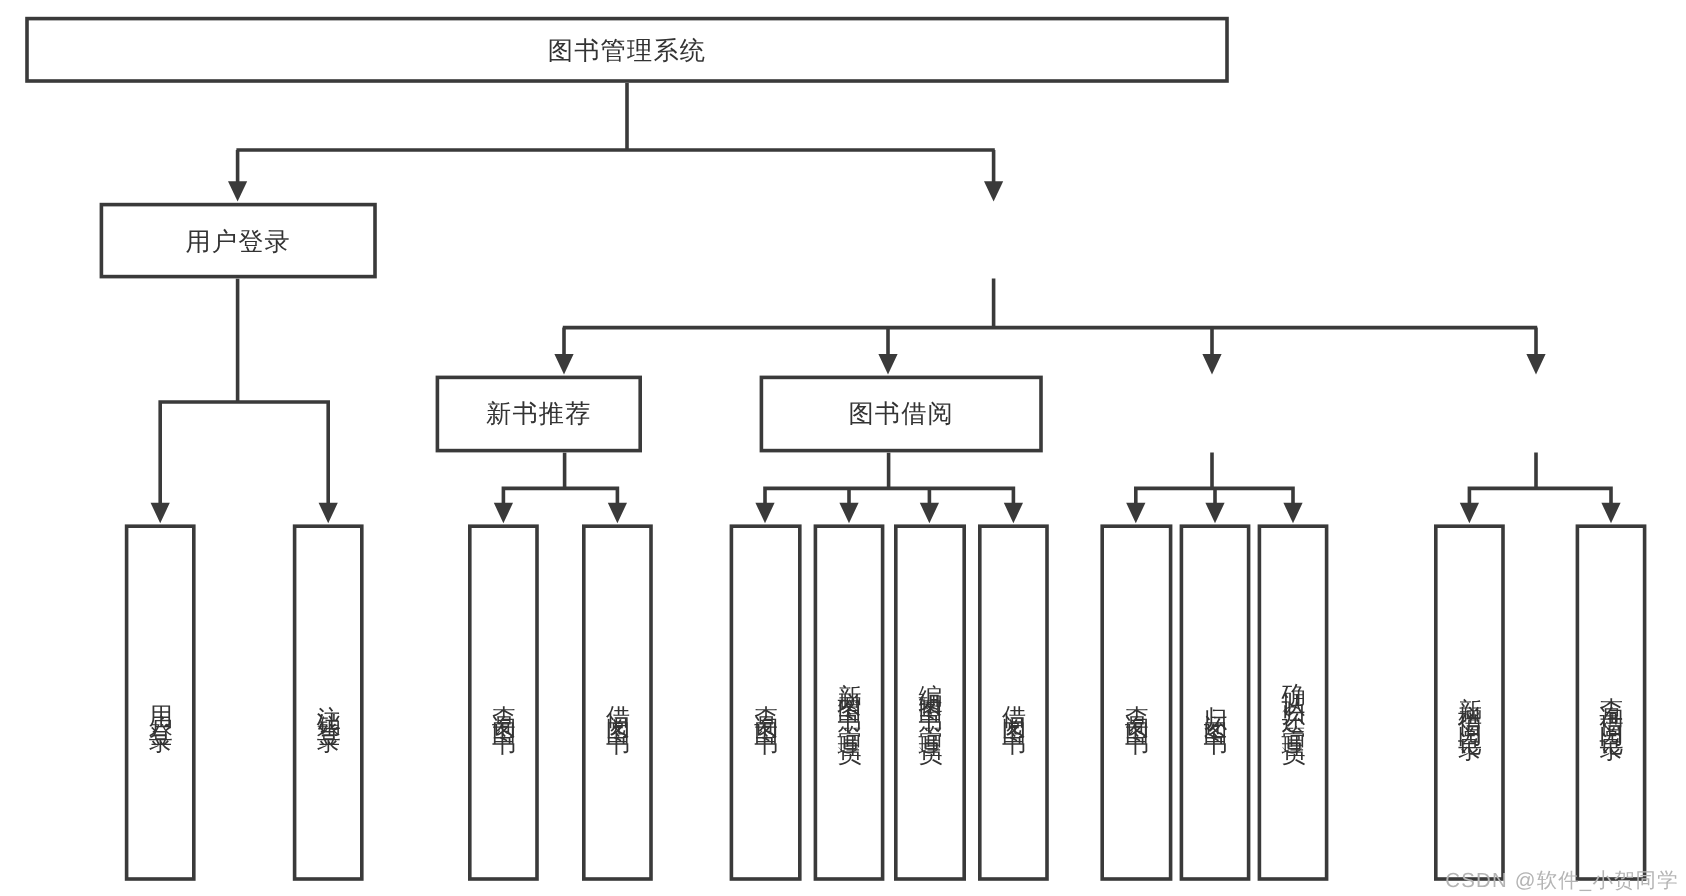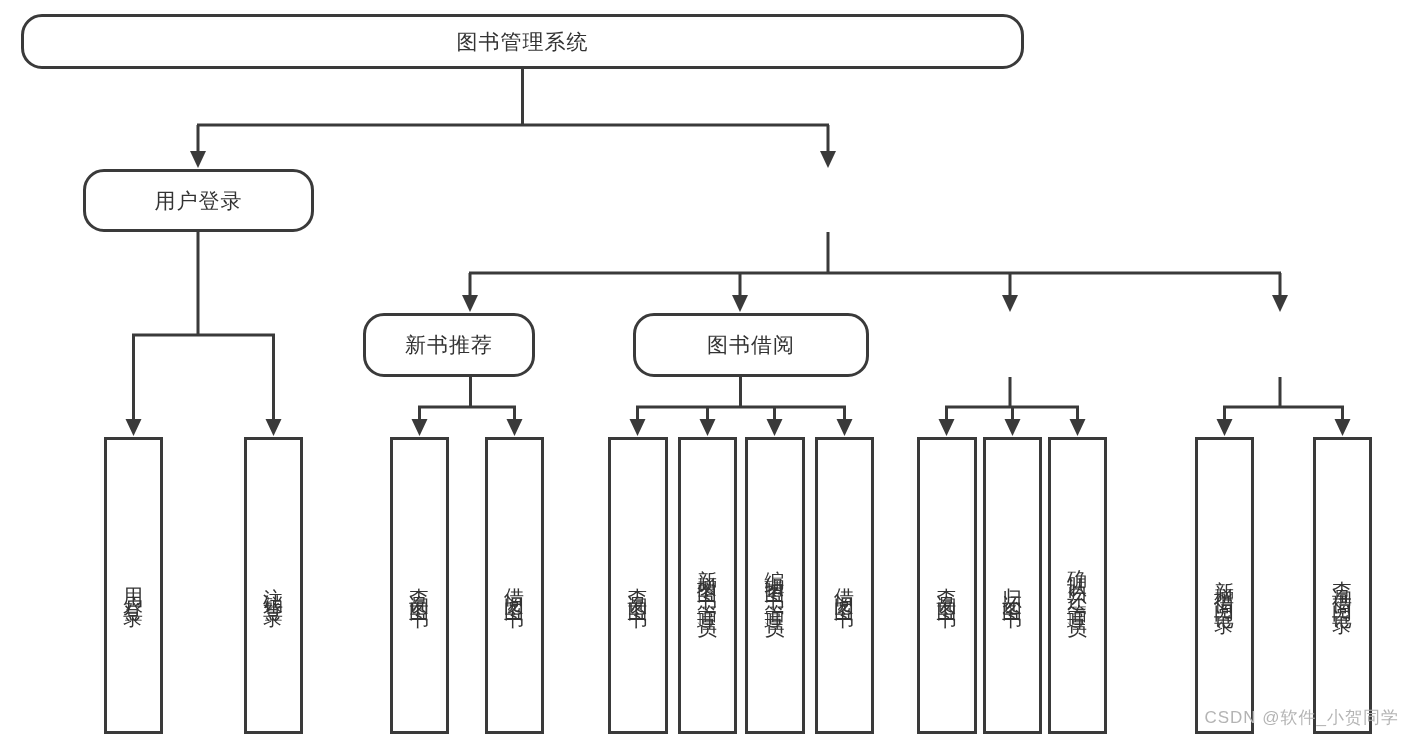--- a/index.html
+++ b/index.html
@@ -26,34 +26,33 @@
     background:#ffffff;
     display:flex;
     align-items:center;
     justify-content:center;
     color:#333333;
   }
   .box.h{
     font-size:21px;
     letter-spacing:1px;
     white-space:nowrap;
-    border-radius:21px;
   }
   .box.v{
     writing-mode:vertical-rl;
     text-orientation:mixed;
     font-size:20px;
     letter-spacing:7px;
     line-height:1;
   }
   .box.v span{display:block;}
   .watermark{
     position:absolute;
     right:6px;
-    bottom:18px;
+    bottom:2px;
     color:#b4b4b4;
     font-size:17px;
     letter-spacing:1px;
     white-space:nowrap;
   }
 </style>
 </head>
 <body>
 
 <div class="canvas">

